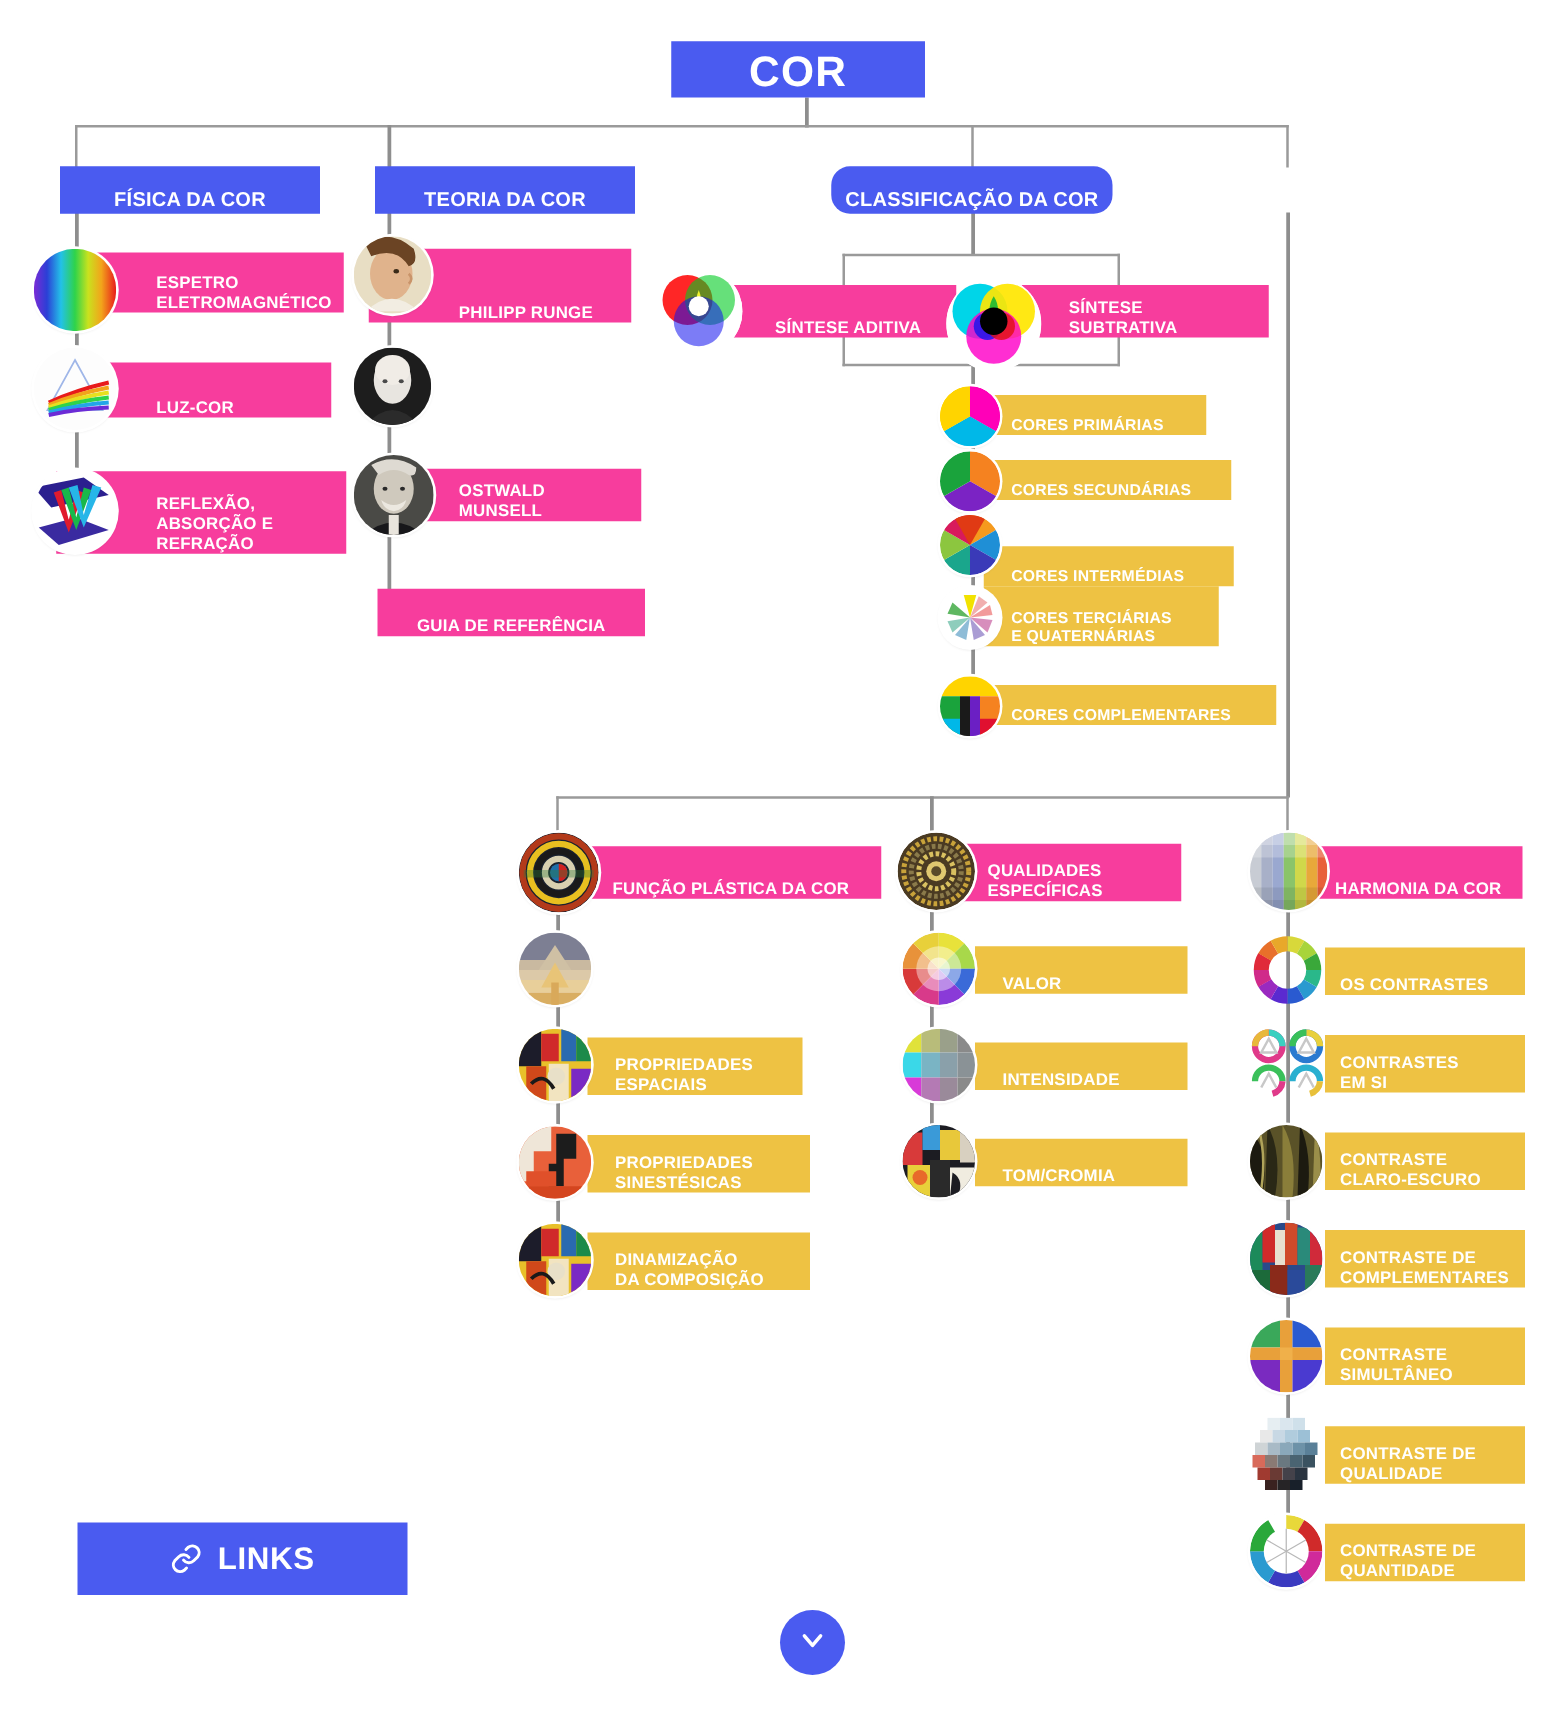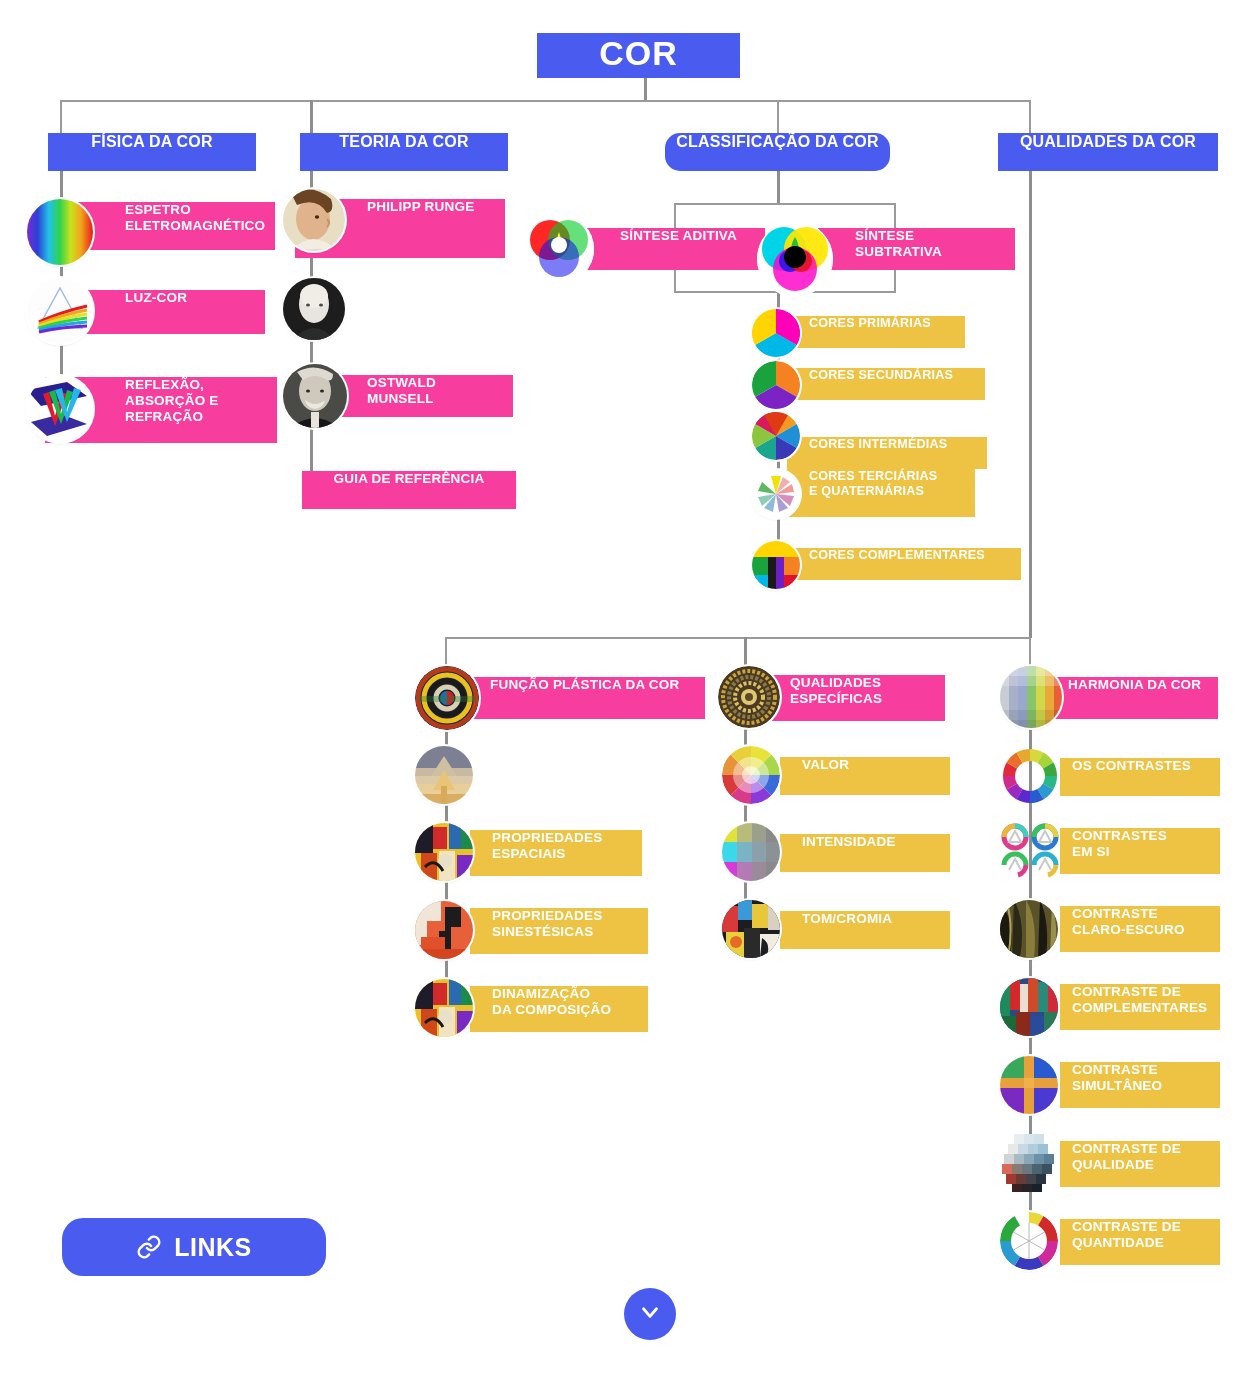--- a/index.html
+++ b/index.html
@@ -21,21 +21,21 @@
   .line.h { height: 3px; }
   .line.v { width: 3px; }
   .line.thin { background: #9a9a9a; }
   .line.thin.h { height: 2px; }
   .line.thin.v { width: 2px; }
 
   
   .node {
     position: absolute;
     display: flex;
-    align-items: flex-start;
+    align-items: flex-end;
     color: #ffffff;
     font-weight: bold;
     letter-spacing: .2px;
     line-height: 1.18;
   }
   .node .txt { display: block; }
 
   .node.blue {
     background: #4a5bf0;
     justify-content: center;
@@ -74,21 +74,20 @@
     position: absolute;
     background: #4a5bf0;
     color: #fff;
     display: flex;
     align-items: center;
     justify-content: center;
     gap: 12px;
     font-size: 25px;
     font-weight: bold;
     letter-spacing: .5px;
-    border-radius: 21px;
   }
   #links-btn svg { display: block; }
 
   
   #scroll-btn {
     position: absolute;
     width: 52px; height: 52px;
     border-radius: 50%;
     background: #4a5bf0;
     display: flex; align-items: center; justify-content: center;
@@ -133,23 +132,20 @@
   </div>
 
   <div class="node blue" style="left:48px; top:133px; width:208px; height:38px;">
     <span class="txt">FÍSICA DA COR</span>
   </div>
   <div class="node blue" style="left:300px; top:133px; width:208px; height:38px;">
     <span class="txt">TEORIA DA COR</span>
   </div>
   <div class="node blue" style="left:665px; top:133px; width:225px; height:38px;border-radius:15px;">
     <span class="txt">CLASSIFICAÇÃO DA COR</span>
-  </div>
-  <div class="node blue" style="left:998px; top:133px; width:220px; height:38px;">
-    <span class="txt">QUALIDADES DA COR</span>
   </div>
 
   <div class="node pink" style="left:45px; top:202px; width:230px; height:48px; padding-left:80px;">
     <div class="label">
       <span>ESPETRO</span><br>
       <span>ELETROMAGNÉTICO</span>
     </div>
   </div>
   <div class="thumb" style="left:27px; top:199px; width:66px; height:66px;">
     <svg viewBox="0 0 66 66">

